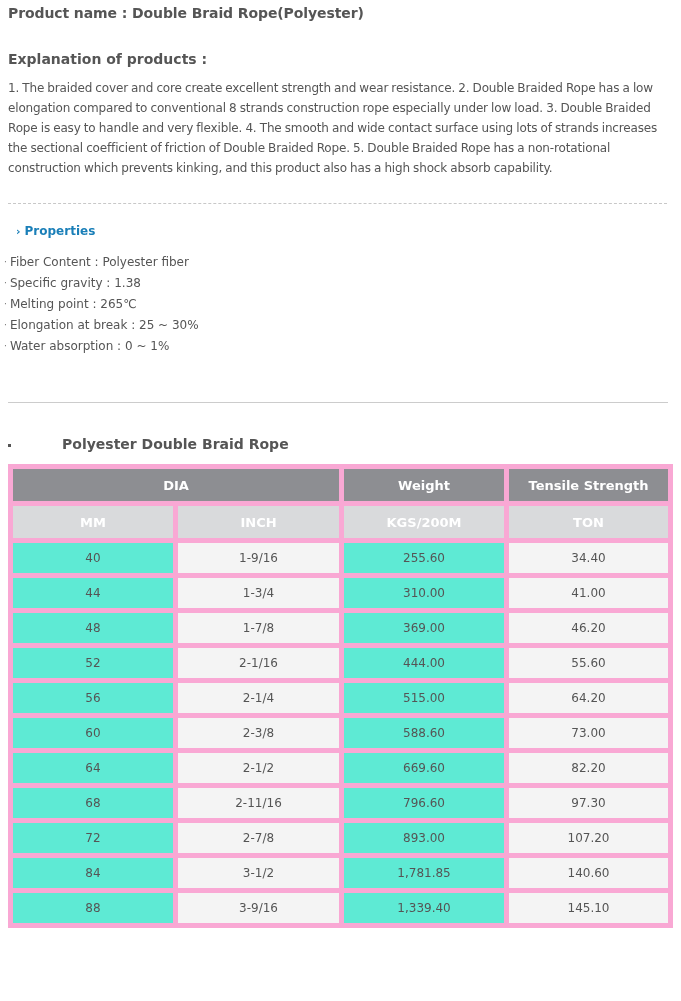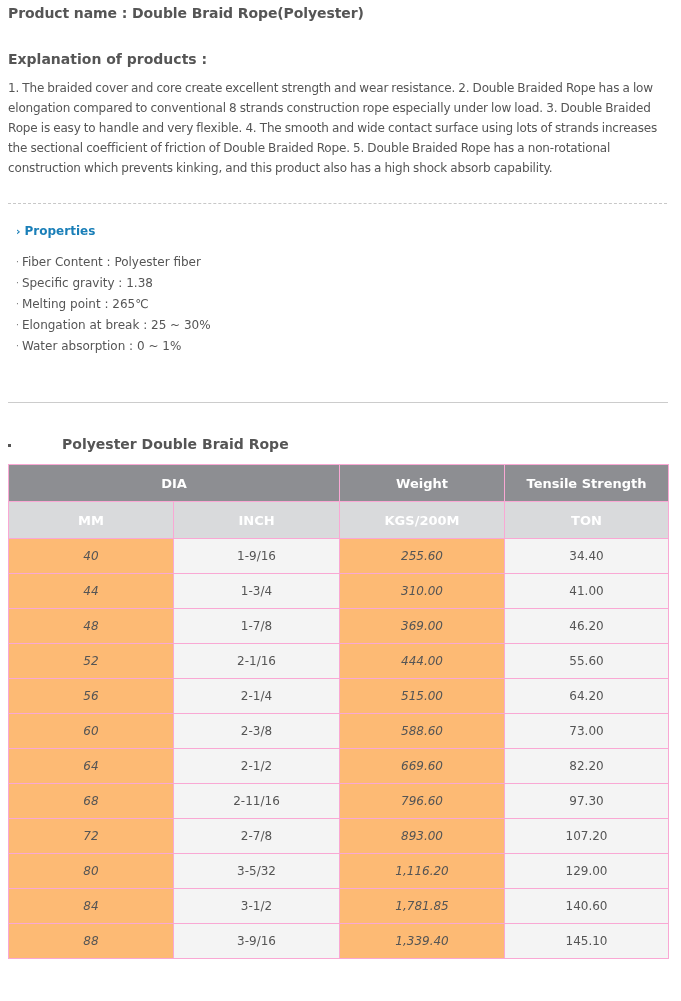--- a/index.html
+++ b/index.html
@@ -59,21 +59,21 @@
       align-items: center;
       gap: 4px;
     }
     .properties-title .chev {
       font-size: 11px;
       font-weight: bold;
       color: #1a7fb8;
     }
     .props-list {
       position: absolute;
-      left: 16px;
+      left: 4px;
       top: 252px;
       list-style: none;
     }
     .props-list li {
       font-size: 12px;
       line-height: 20px;
       color: #555555;
     }
     .props-list li .dot {
       font-size: 9px;
@@ -111,21 +111,21 @@
     }
     table.spec {
       position: absolute;
       left: 8px;
       top: 464px;
       width: 660px;
       border-collapse: collapse;
       table-layout: fixed;
     }
     table.spec th, table.spec td {
-      border: 1px solid #f9a8d4;
+      border: 5px solid #f9a8d4;
       text-align: center;
       font-size: 12px;
     }
     table.spec thead tr.h1 th {
       background: #8d8e92;
       color: #ffffff;
       font-weight: bold;
       font-size: 13px;
       height: 37px;
     }
@@ -135,22 +135,21 @@
       font-weight: bold;
       font-size: 13px;
       height: 37px;
     }
     table.spec tbody td {
       height: 35px;
       color: #555555;
       background: #f4f4f4;
     }
     table.spec tbody td.c0, table.spec tbody td.c2 {
-      background: #fdba74;
-      font-style: italic;
+      background: #5eead4;
     }
     table.spec col.w0 { width: 165px; }
     table.spec col.w1 { width: 166px; }
     table.spec col.w2 { width: 165px; }
     table.spec col.w3 { width: 164px; }
   </style>
 </head>
 <body>
 
 <div class="product-name">Product name : Double Braid Rope(Polyester)</div>
@@ -249,26 +248,20 @@
         <td class="c2">796.60</td>
         <td class="c3">97.30</td>
       </tr>
       <tr>
         <td class="c0">72</td>
         <td class="c1">2-7/8</td>
         <td class="c2">893.00</td>
         <td class="c3">107.20</td>
       </tr>
       <tr>
-        <td class="c0">80</td>
-        <td class="c1">3-5/32</td>
-        <td class="c2">1,116.20</td>
-        <td class="c3">129.00</td>
-      </tr>
-      <tr>
         <td class="c0">84</td>
         <td class="c1">3-1/2</td>
         <td class="c2">1,781.85</td>
         <td class="c3">140.60</td>
       </tr>
       <tr>
         <td class="c0">88</td>
         <td class="c1">3-9/16</td>
         <td class="c2">1,339.40</td>
         <td class="c3">145.10</td>

